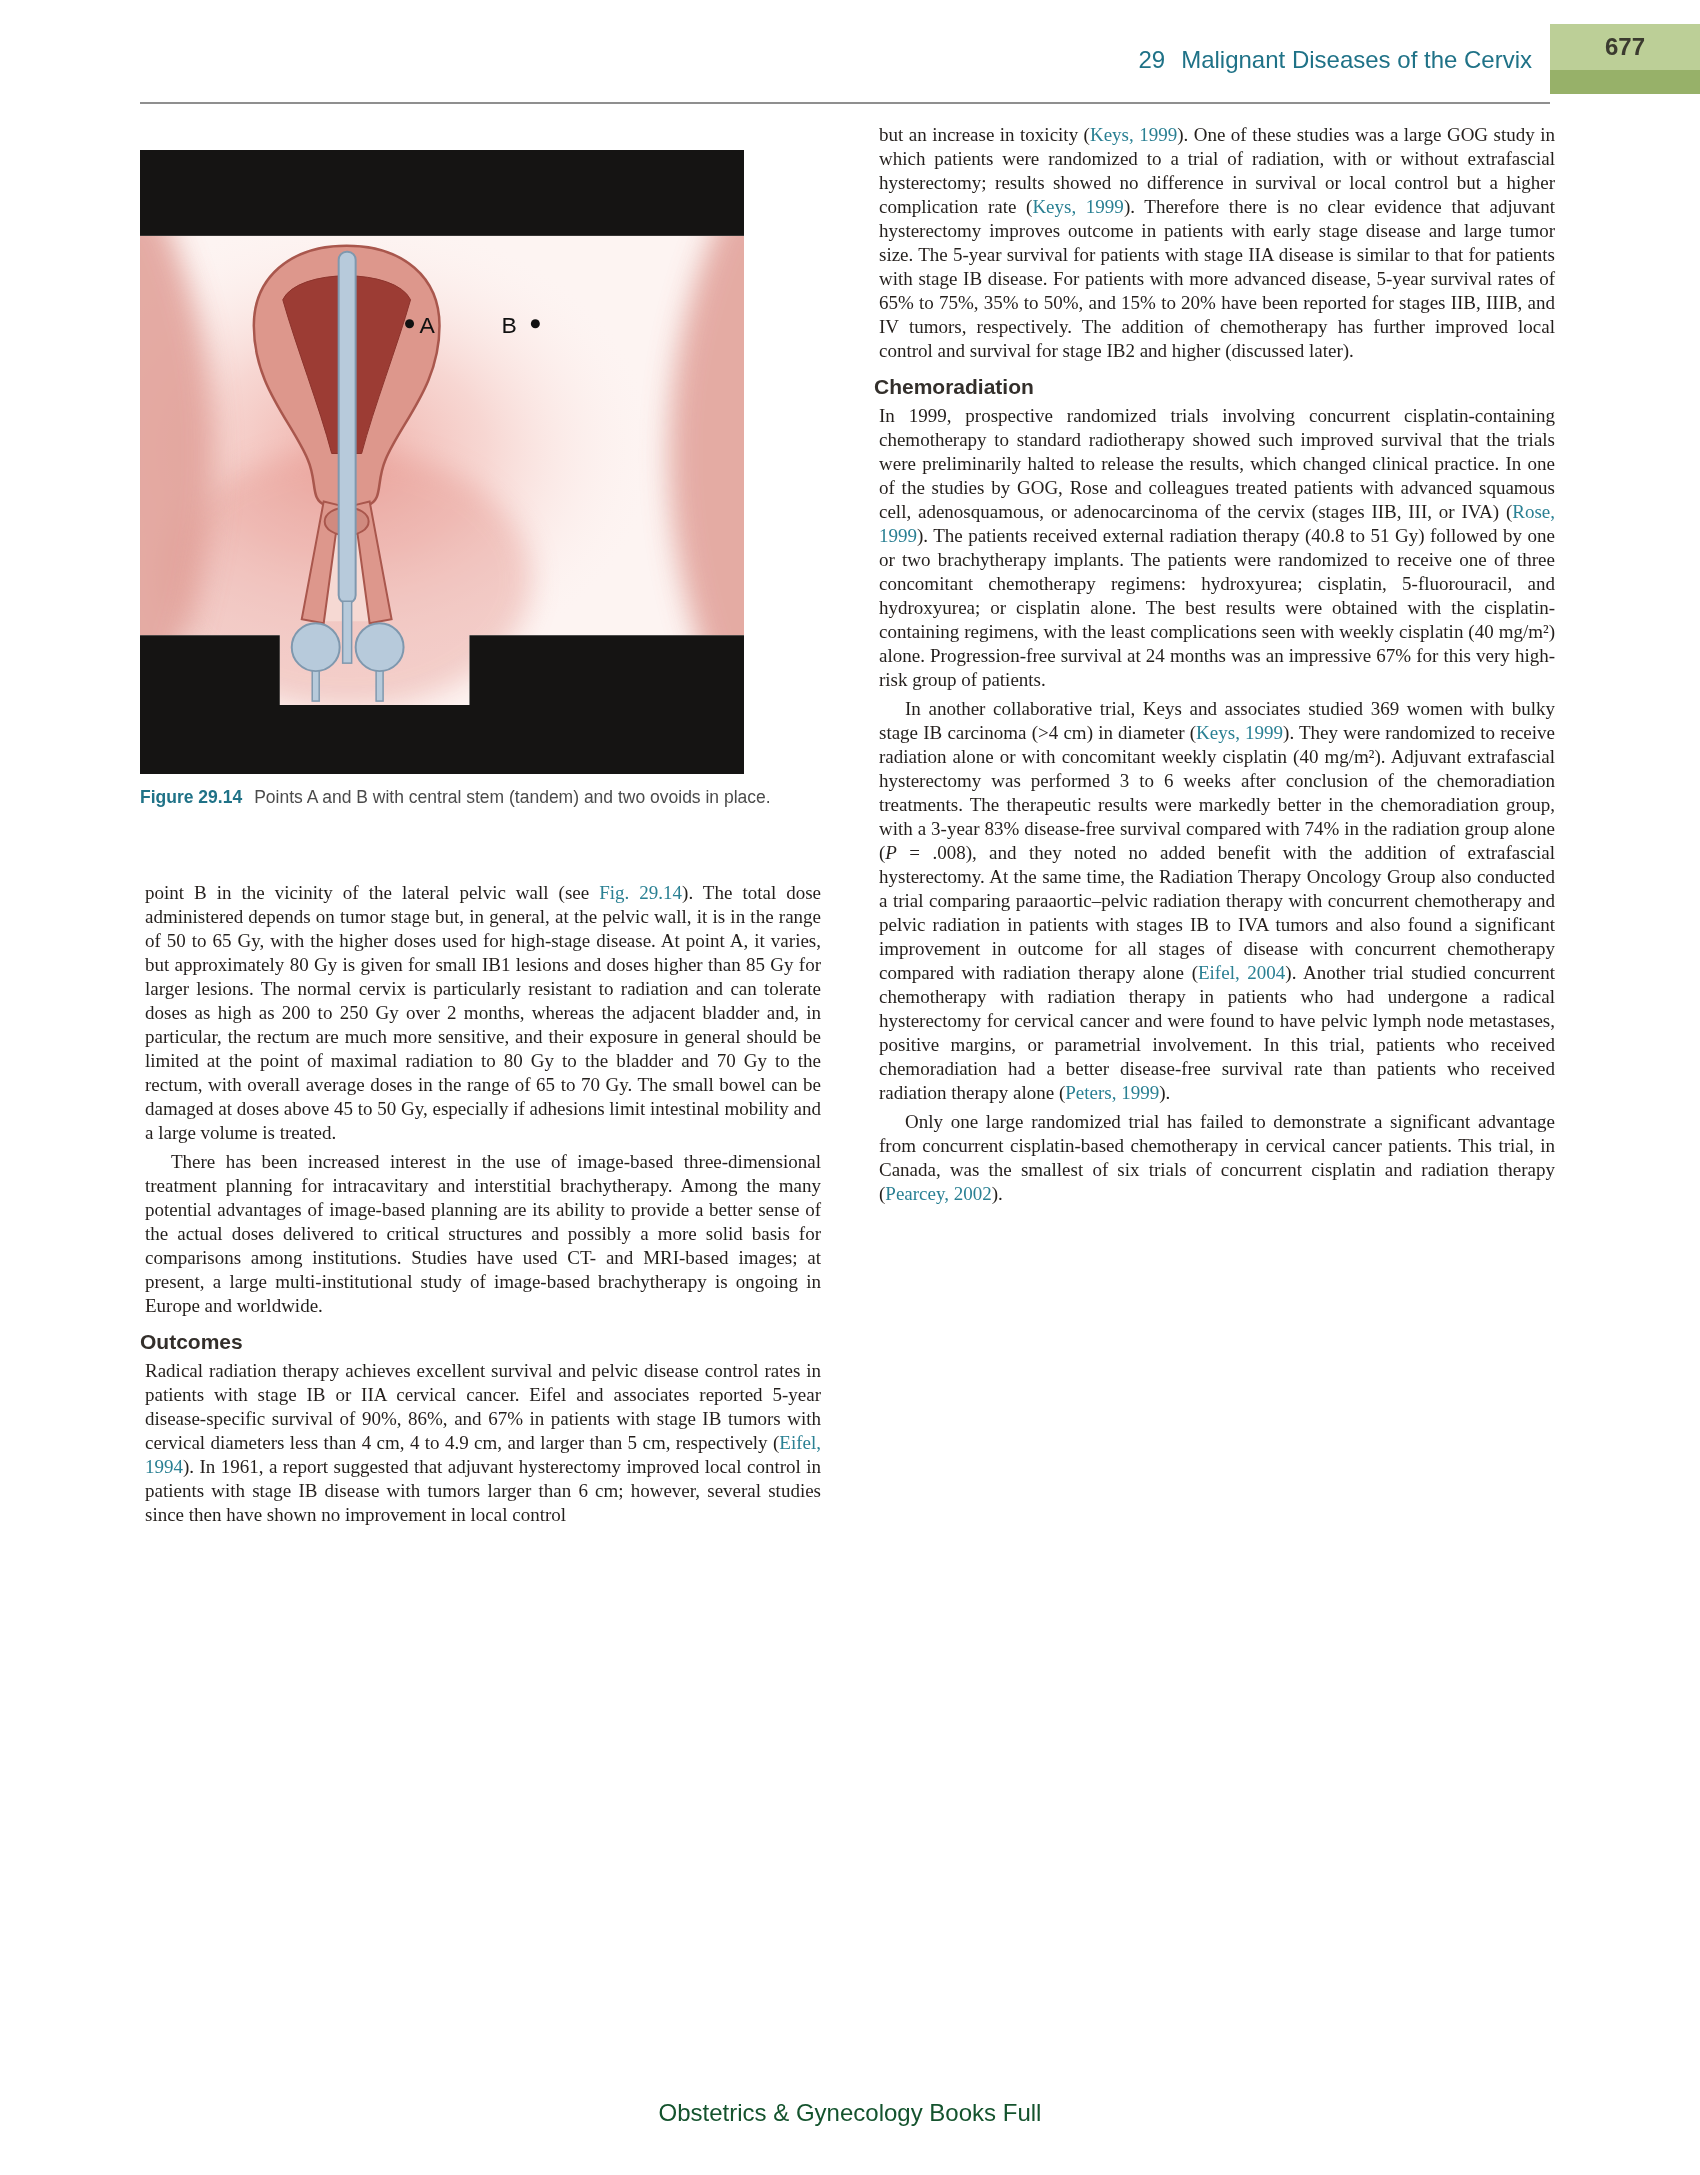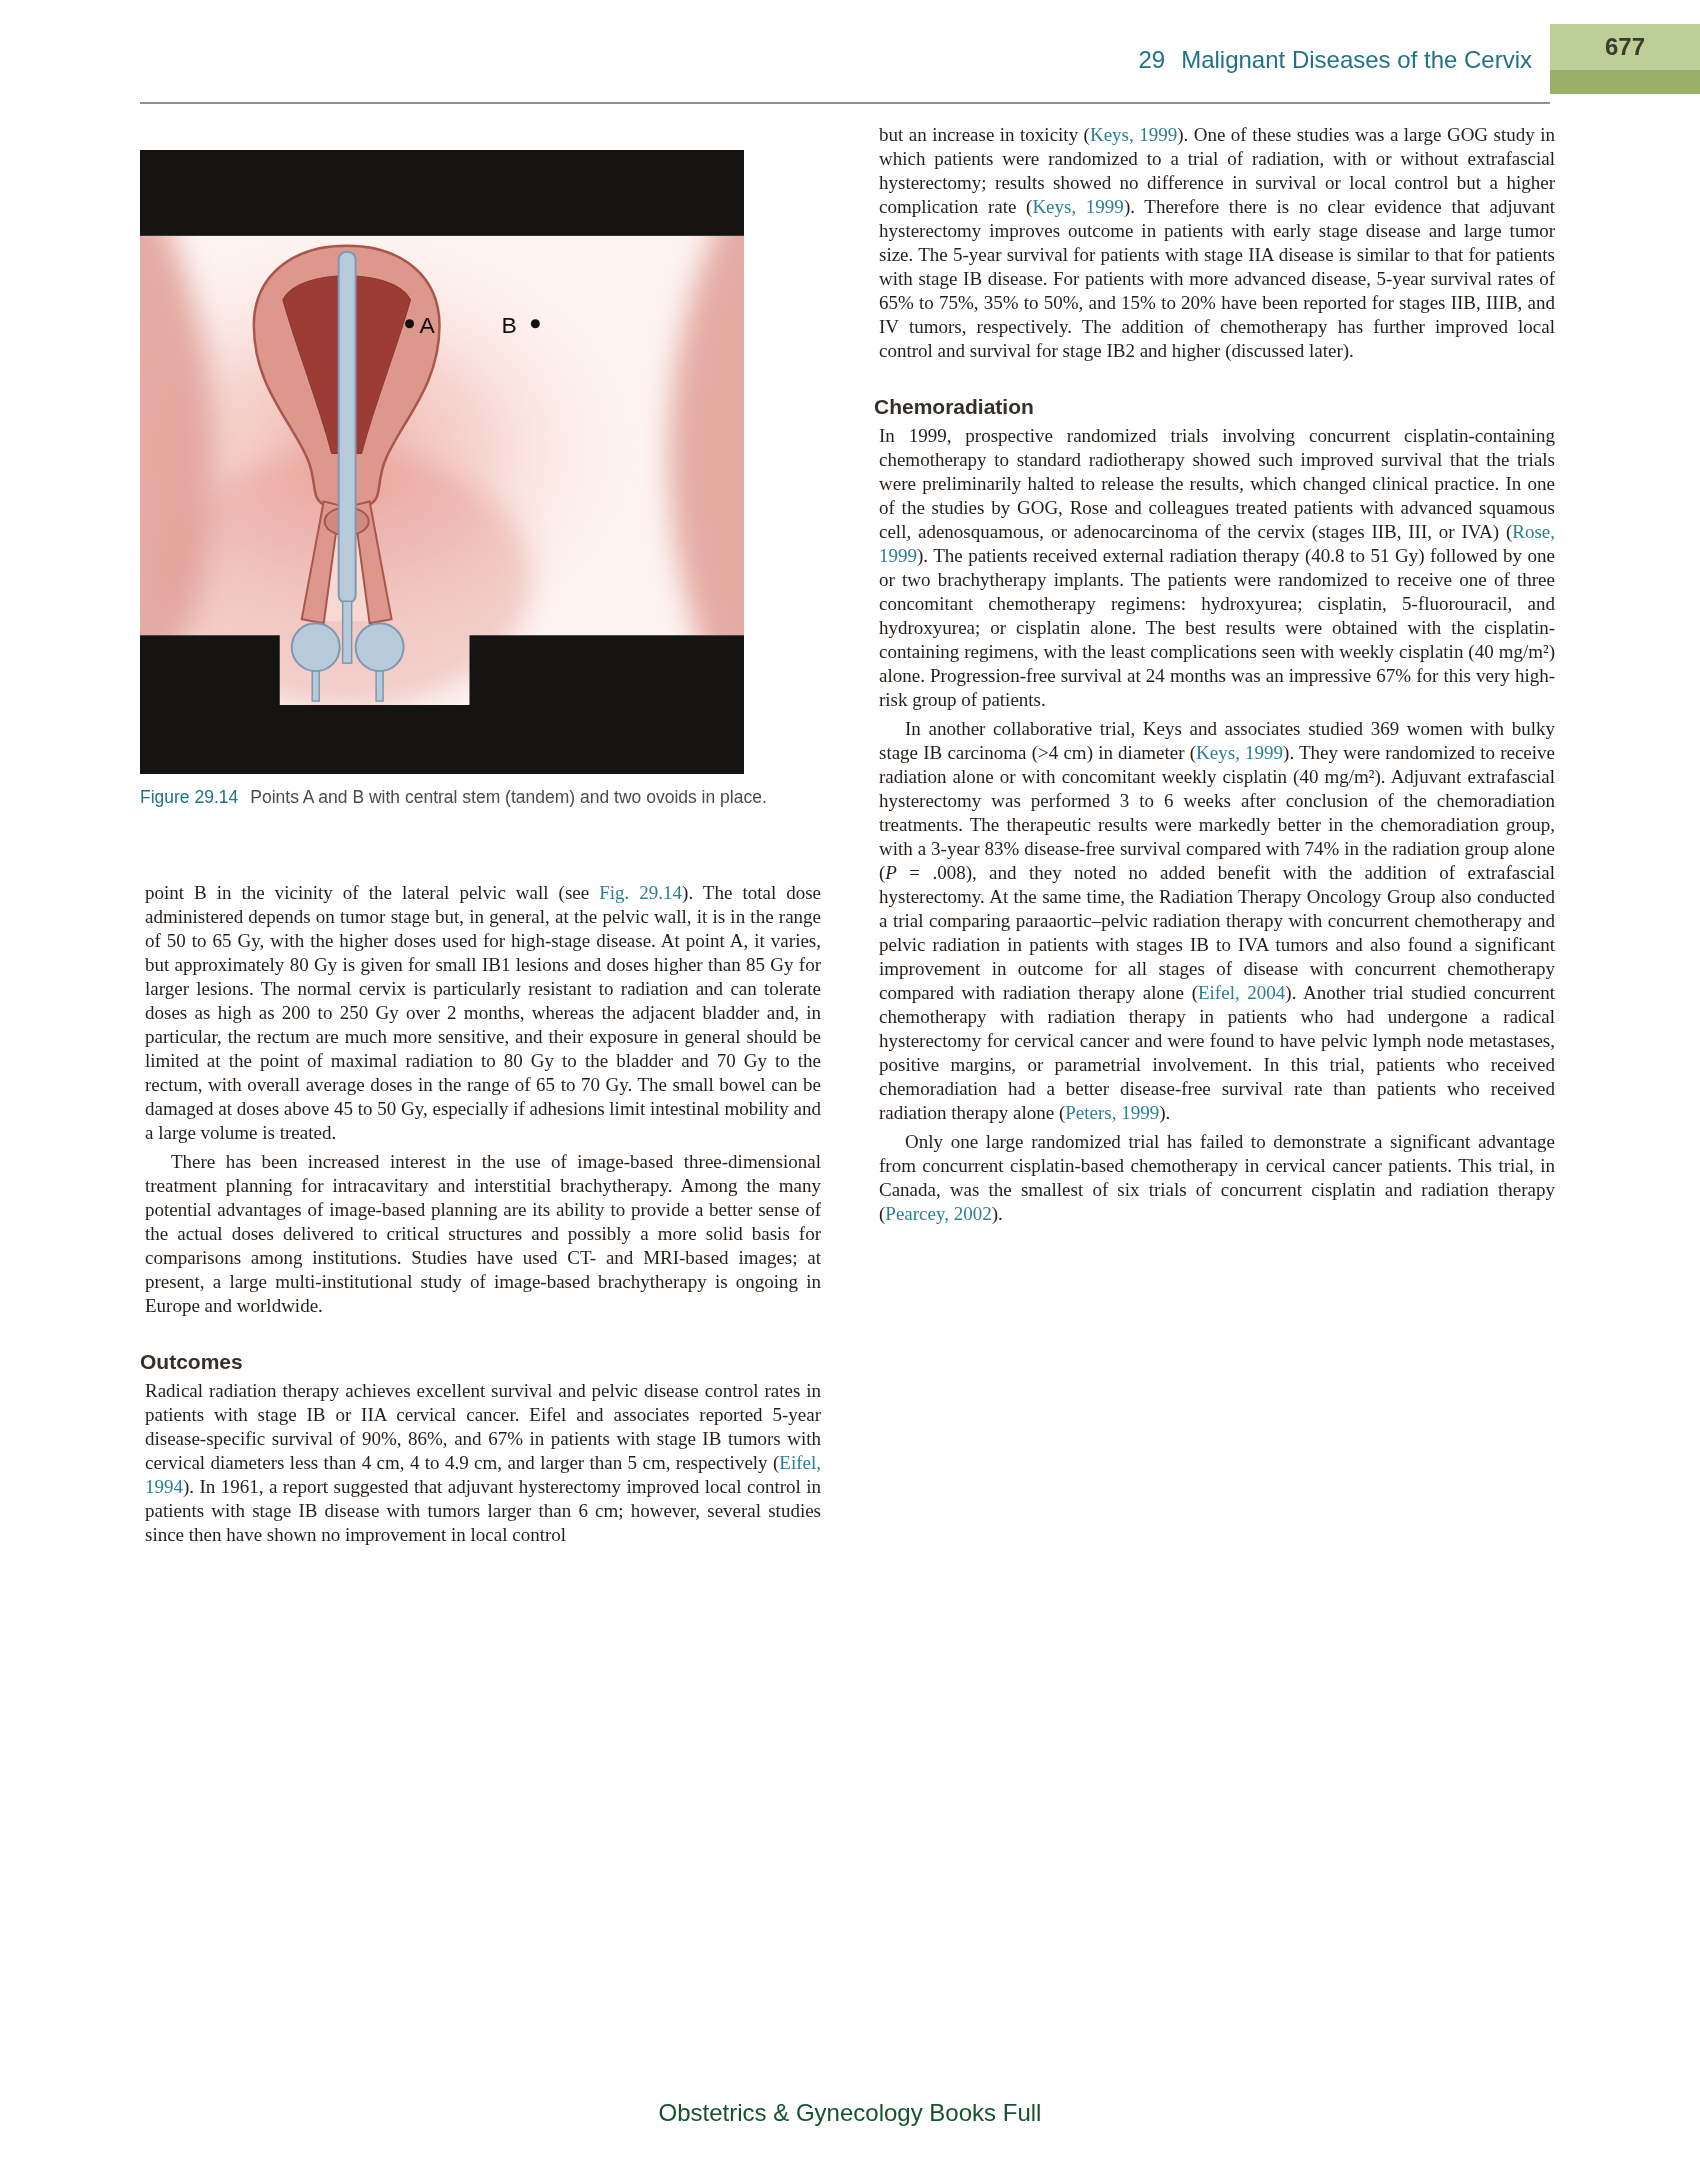--- a/index.html
+++ b/index.html
@@ -65,38 +65,38 @@
     line-height: 24px;
     text-align: justify;
     color: #241f1c;
   }
   p.para.indent { text-indent: 26px; }
   h3.section-heading {
     font-family: "Liberation Sans", sans-serif;
     font-size: 21px;
     font-weight: 700;
     color: #332f2b;
-    margin: 32px 0 4px 0;
+    margin: 12px 0 4px 0;
   }
   .cite { color: #2a8093; }
   .ital { font-style: italic; }
   
   .figure-block { margin: 32px 0 72px 0; }
   svg.figure-image { display: block; width: 604px; height: auto; }
   .fig-caption {
     font-family: "Liberation Sans", sans-serif;
     font-size: 17.5px;
     line-height: 23px;
     color: #4b4b4b;
     margin: 12px 0 0 0;
     width: 670px;
   }
   .fig-caption .fig-label {
     color: #1f7287;
-    font-weight: 400;
+    font-weight: 700;
     margin-right: 12px;
   }
   
   .footer-watermark {
     position: absolute;
     bottom: 48px;
     left: 0;
     width: 100%;
     text-align: center;
     font-family: "Liberation Sans", sans-serif;

